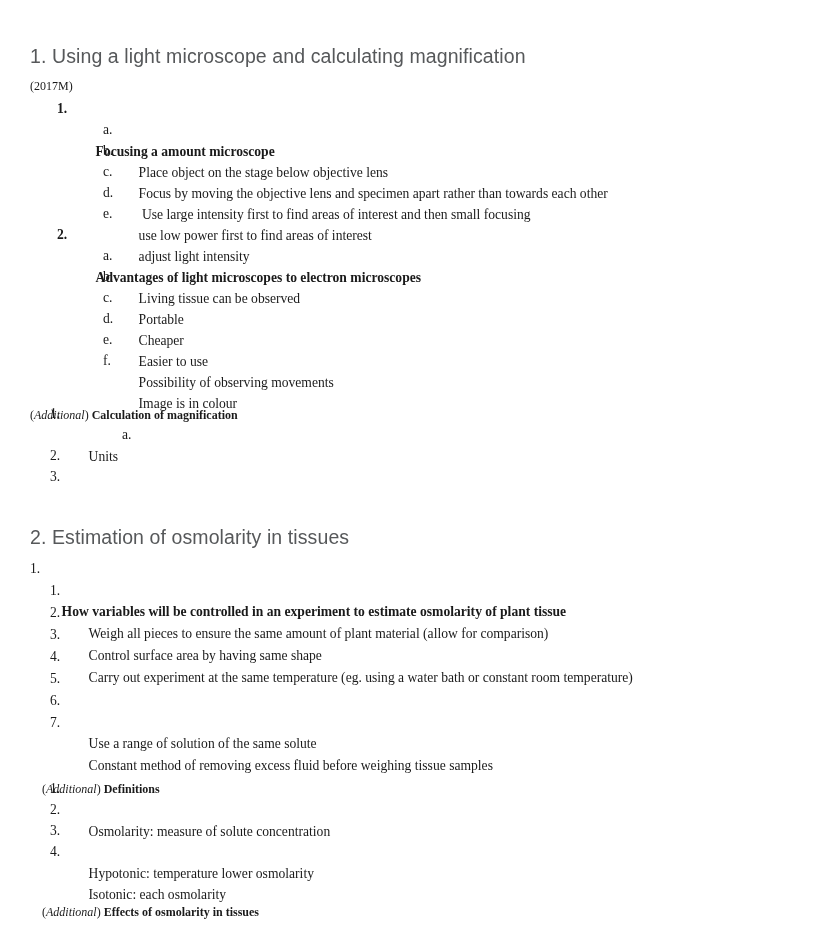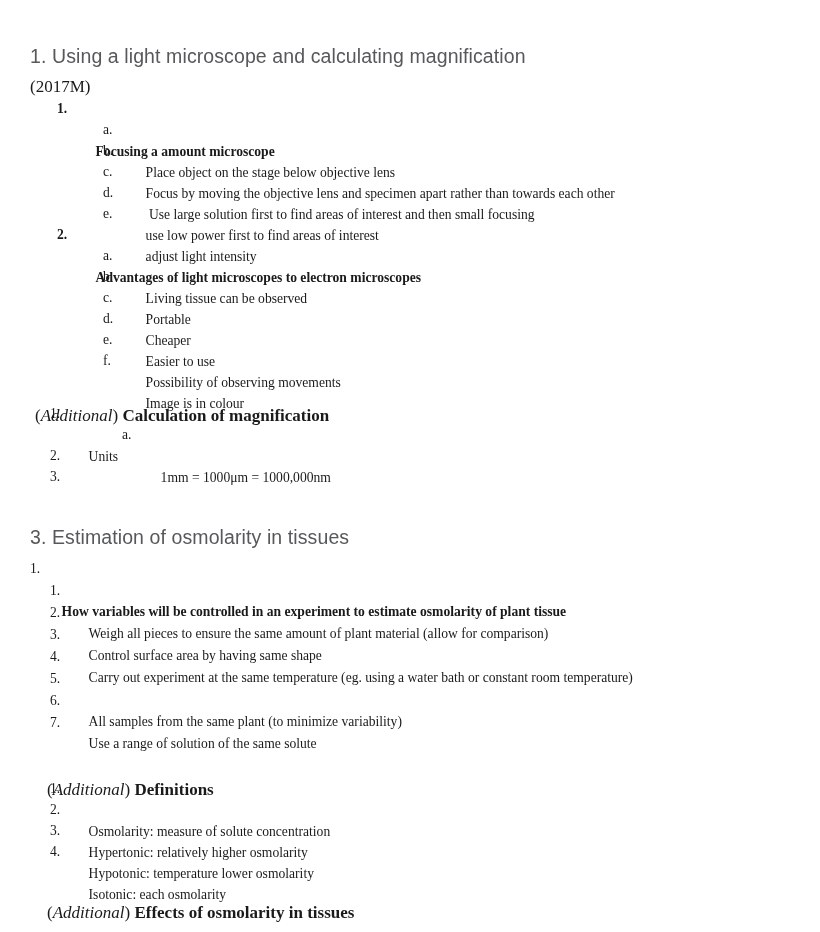--- a/index.html
+++ b/index.html
@@ -33,21 +33,21 @@
     margin: 0;
     padding: 0;
     line-height: 1.25;
   }
   #section-1-heading { position: absolute; left: 30px; top: 44px; }
   #section-2-heading { position: absolute; left: 30px; top: 525px; }
 
   
   .line {
     position: absolute;
-    font-size: 17px;
+    font-size: 12px;
     line-height: 21.5px;
     white-space: pre;
   }
   .bold   { font-weight: bold; }
   .ital   { font-style: italic; }
 
   
   .li {
     position: absolute;
     font-size: 13.6px;
@@ -69,21 +69,21 @@
 
   
   .lvl0 { left: 30px;  }   
   .lvl1 { left: 50px;  }   
   .lvl2 { left: 57px;  }   
   .lvl3 { left: 103px; }   
   .lvl4 { left: 122px; }   
 
   
   .t18 { margin-left: 18px; }
-  .t22 { margin-left: 29px; }
+  .t22 { margin-left: 22px; }
   .t25 { margin-left: 25px; }
 
   .para-ital-bold { white-space: pre; }
 </style>
 </head>
 <body>
 
 <div class="page">
 
   <h1 class="doc-heading" id="section-1-heading">1. Using a light microscope and calculating magnification</h1>
@@ -98,21 +98,21 @@
   <div class="li lvl3" style="top:119px;">
     <span class="mk">a.</span>
     <span class="tx t22">Place object on the stage below objective lens</span>
   </div>
   <div class="li lvl3" style="top:140px;">
     <span class="mk">b.</span>
     <span class="tx t22">Focus by moving the objective lens and specimen apart rather than towards each other</span>
   </div>
   <div class="li lvl3" style="top:161px;">
     <span class="mk">c.</span>
-    <span class="tx t22"> Use large solution first to find areas of interest and then small focusing</span>
+    <span class="tx t22"> Use large intensity first to find areas of interest and then small focusing</span>
   </div>
   <div class="li lvl3" style="top:182px;">
     <span class="mk">d.</span>
     <span class="tx t22">use low power first to find areas of interest</span>
   </div>
   <div class="li lvl3" style="top:203px;">
     <span class="mk">e.</span>
     <span class="tx t22">adjust light intensity</span>
   </div>
 
@@ -149,30 +149,29 @@
   <div class="line para-ital-bold" style="left:18px; top:383px;">
     <span>(</span><span class="ital">Additional</span><span>)</span><span> </span><span class="bold">Calculation of magnification</span>
   </div>
 
   <div class="li lvl1" style="top:403px;">
     <span class="mk">1.</span>
     <span class="tx t25">Units</span>
   </div>
   <div class="li lvl4" style="top:424px;">
     <span class="mk">a.</span>
-    <span class="tx t25">1mm = 1000μm = 1000,000nm</span>
   </div>
   <div class="li lvl1" style="top:445px;">
     <span class="mk">2.</span>
   </div>
   <div class="li lvl1" style="top:466px;">
     <span class="mk">3.</span>
   </div>
 
-  <h1 class="doc-heading" id="section-2-heading">3. Estimation of osmolarity in tissues</h1>
+  <h1 class="doc-heading" id="section-2-heading">2. Estimation of osmolarity in tissues</h1>
 
   <div class="li lvl0" style="top:558px;">
     <span class="mk">1.</span>
     <span class="tx t18 bold">How variables will be controlled in an experiment to estimate osmolarity of plant tissue</span>
   </div>
 
   <div class="li lvl1" style="top:580px;">
     <span class="mk">1.</span>
     <span class="tx t25">Weigh all pieces to ensure the same amount of plant material (allow for comparison)</span>
   </div>
@@ -182,41 +181,40 @@
   </div>
   <div class="li lvl1" style="top:624px;">
     <span class="mk">3.</span>
     <span class="tx t25">Carry out experiment at the same temperature (eg. using a water bath or constant room temperature)</span>
   </div>
   <div class="li lvl1" style="top:646px;">
     <span class="mk">4.</span>
   </div>
   <div class="li lvl1" style="top:668px;">
     <span class="mk">5.</span>
-    <span class="tx t25">All samples from the same plant (to minimize variability)</span>
   </div>
   <div class="li lvl1" style="top:690px;">
     <span class="mk">6.</span>
     <span class="tx t25">Use a range of solution of the same solute</span>
   </div>
   <div class="li lvl1" style="top:712px;">
     <span class="mk">7.</span>
+    <span class="tx t25">Constant method of removing excess fluid before weighing tissue samples</span>
   </div>
 
   <div class="line para-ital-bold" style="left:30px; top:757px;">
     <span>(</span><span class="ital">Additional</span><span>)</span><span> </span><span class="bold">Definitions</span>
   </div>
 
   <div class="li lvl1" style="top:778px;">
     <span class="mk">1.</span>
     <span class="tx t25">Osmolarity: measure of solute concentration</span>
   </div>
   <div class="li lvl1" style="top:799px;">
     <span class="mk">2.</span>
-    <span class="tx t25">Hypertonic: relatively higher osmolarity</span>
   </div>
   <div class="li lvl1" style="top:820px;">
     <span class="mk">3.</span>
     <span class="tx t25">Hypotonic: temperature lower osmolarity</span>
   </div>
   <div class="li lvl1" style="top:841px;">
     <span class="mk">4.</span>
     <span class="tx t25">Isotonic: each osmolarity</span>
   </div>
 

